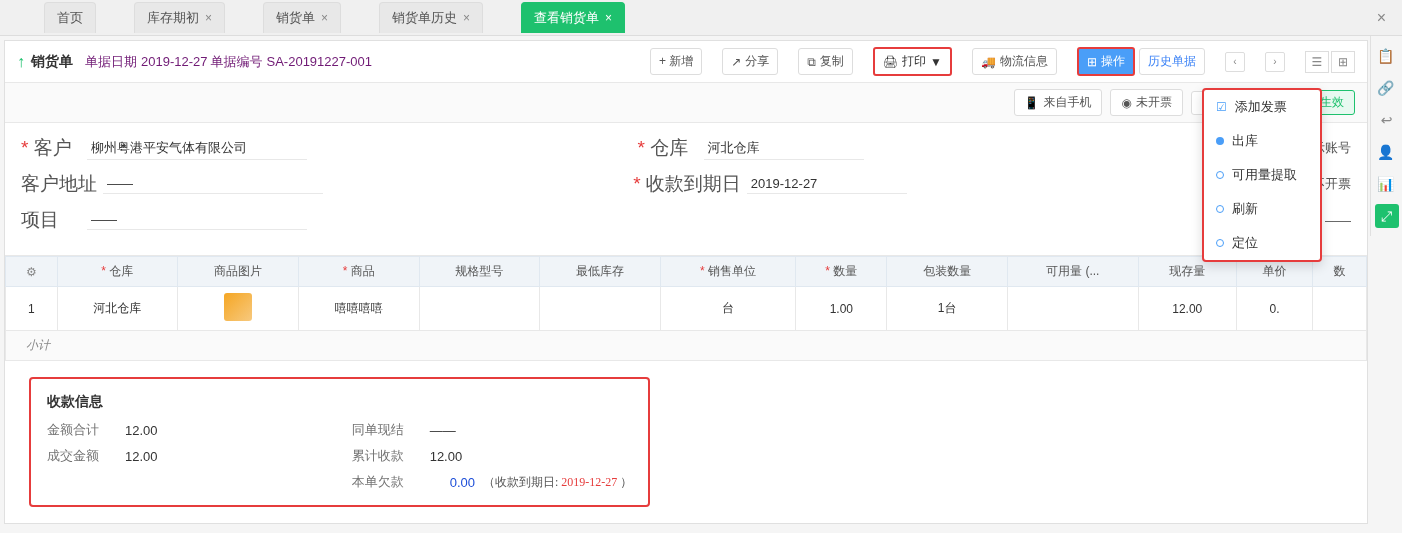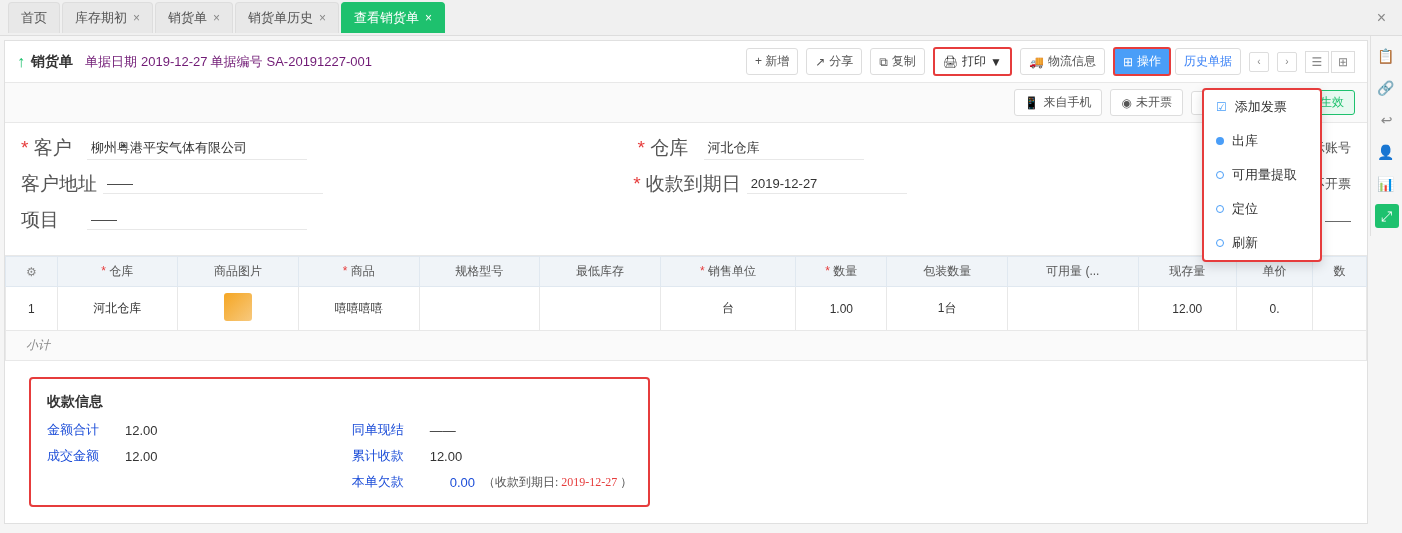--- a/index.html
+++ b/index.html
@@ -20,20 +20,21 @@
       padding: 6px 12px;
       border-radius: 4px 4px 0 0;
       cursor: pointer;
       font-size: 13px;
       color: #555;
       margin-right: 2px;
       background: #e8e8e8;
       border: 1px solid #ddd;
       border-bottom: none;
       gap: 6px;
+      margin-left: 36px;
     }
     .tab.active {
       background: #1ec16e;
       color: #fff;
       border-color: #1ec16e;
     }
     .tab .close-btn {
       font-size: 12px;
       color: #888;
       cursor: pointer;
@@ -77,21 +78,21 @@
       align-items: center;
       gap: 3px;
       font-size: 13px;
       color: #701a75;
     }
     .meta-info span { display: flex; align-items: center; gap: 4px; }
     .header-actions {
       margin-left: auto;
       display: flex;
       align-items: center;
-      gap: 8px;
+      gap: 20px;
     }
     .action-btn {
       display: flex;
       align-items: center;
       gap: 4px;
       padding: 4px 8px;
       border: 1px solid #ddd;
       border-radius: 3px;
       background: #fff;
       cursor: pointer;
@@ -231,21 +232,21 @@
       display: grid;
       grid-template-columns: 1fr 1fr;
       gap: 8px 24px;
     }
     .summary-row {
       display: flex;
       align-items: center;
       gap: 8px;
       font-size: 13px;
     }
-    .summary-label { color: #1d4ed8; min-width: 70px; }
+    .summary-label { color: #737373; min-width: 70px; }
     .summary-value { color: #333; font-weight: 500; }
     .summary-value.red { color: #1d4ed8; padding-left: 20px; }
 
     
     .right-sidebar {
       position: absolute;
       right: 0;
       top: 36px;
       width: 32px;
       background: #f5f5f5;
@@ -616,25 +617,25 @@
     <div class="dropdown-item">
       <span class="dot dot-blue"></span>
       <span>出库</span>
     </div>
     <div class="dropdown-item">
       <span class="dot-outline"></span>
       <span>可用量提取</span>
     </div>
     <div class="dropdown-item">
       <span class="dot-outline"></span>
-      <span>定位</span>
+      <span>刷新</span>
     </div>
     <div class="dropdown-item">
       <span class="dot-outline"></span>
-      <span>刷新</span>
+      <span>定位</span>
     </div>
   </div>
 
   <div class="right-sidebar">
     <div class="sidebar-icon">📋</div>
     <div class="sidebar-icon">🔗</div>
     <div class="sidebar-icon">↩</div>
     <div class="sidebar-icon">👤</div>
     <div class="sidebar-icon">📊</div>
     <div class="sidebar-icon green-bg">⤢</div>

